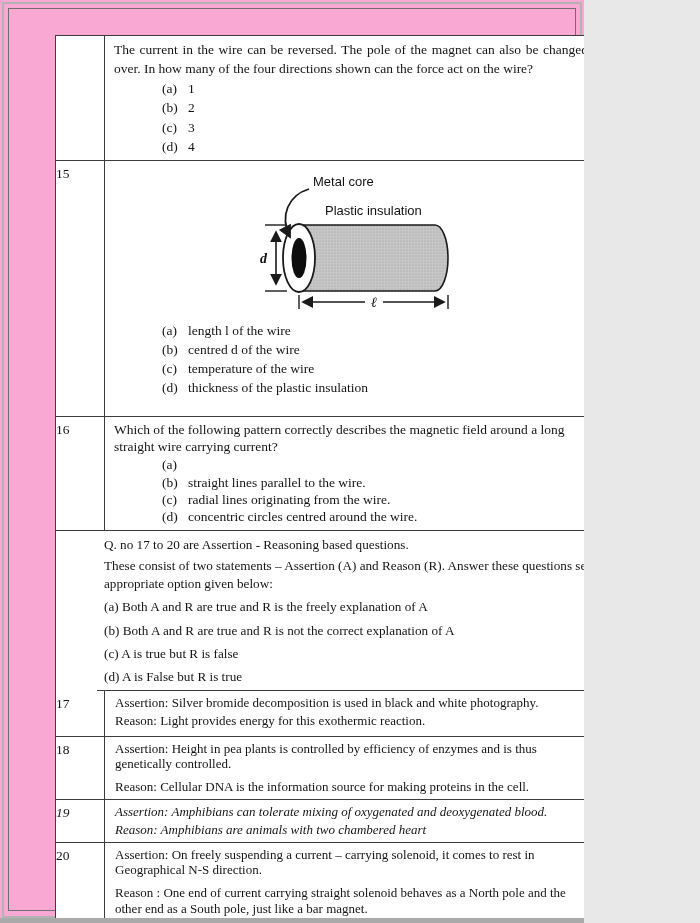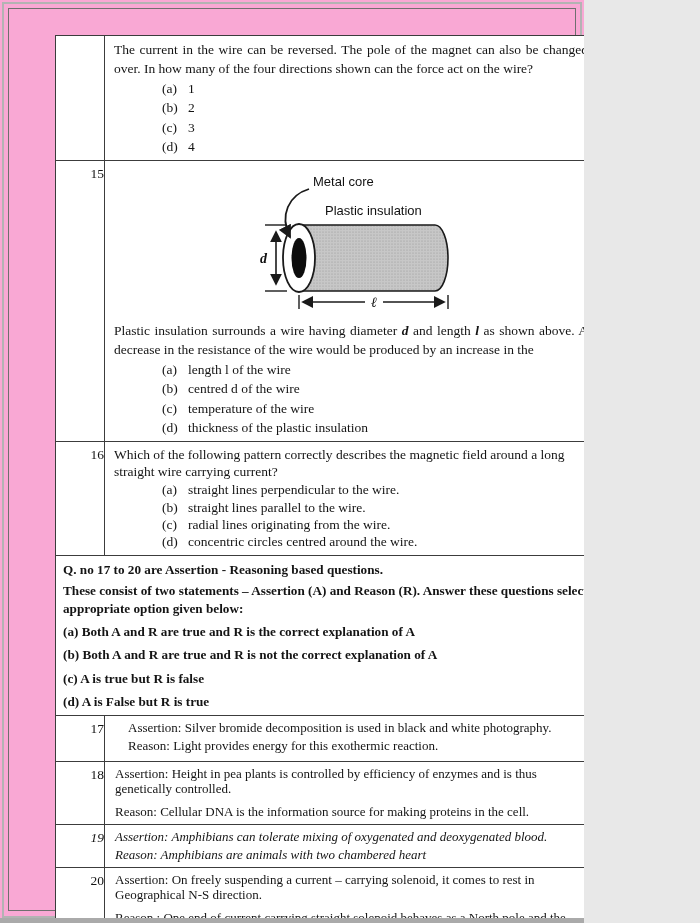--- a/index.html
+++ b/index.html
@@ -29,21 +29,21 @@
   .qtable {
     position:absolute; left:55px; top:35px; width:603px;
     border:1.5px solid #3c3c3c;
     background:#fff;
   }
   .row { display:flex; border-bottom:1.5px solid #3c3c3c; }
   .row:last-child { border-bottom:none; }
   .cell-num {
     width:49px; flex:0 0 49px;
     border-right:1.5px solid #3c3c3c;
-    text-align:right; padding-top:5px;
+    text-align:left; padding-top:5px;
     font-size:13.5px;
   }
   .cell-marks {
     flex:1 1 auto;
     text-align:center; padding-top:5px;
     font-size:13.5px;
   }
   .cell-body {
     border-right:1.5px solid #3c3c3c;
     padding:4px 10px 4px 9px;
@@ -58,21 +58,21 @@
   .tight .qtext { line-height:1.27; }
   .tight .opts li { line-height:1.29; }
 
   .em-var { font-weight:bold; font-style:italic; }
 
   .diagram-wrap { text-align:center; margin:6px 0 4px 0; }
 
   .section {
     padding:5px 9px 4px 7px;
     border-bottom:1.5px solid #3c3c3c;
-    font-weight:bold; font-size:13.2px; line-height:1.32;
+    font-weight:normal; font-size:13.2px; line-height:1.32;margin-left:41px;
   }
   .section p { margin-bottom:4px; }
   .section .sec-opt { margin-top:6px; margin-bottom:0; }
 
   .ar .cell-body { padding:4px 10px 4px 10px; }
   .ar p { font-size:13px; line-height:1.2; text-align:left; }
   .ar .reason { margin-top:3px; }
   .ar .reason.wide-gap { margin-top:7px; }
 
   .dia-label { font-family:"Liberation Sans", sans-serif; font-size:13px; fill:#111; }
@@ -143,21 +143,20 @@
             <line x1="59" y1="61" x2="59" y2="113" stroke="#1a1a1a" stroke-width="1.6" marker-start="url(#ah)" marker-end="url(#ah)"></line>
             <text x="50" y="92" text-anchor="end" class="dim-label">d</text>
 
             <line x1="82" y1="124" x2="82" y2="138" stroke="#1a1a1a" stroke-width="1.4"></line>
             <line x1="231" y1="124" x2="231" y2="138" stroke="#1a1a1a" stroke-width="1.4"></line>
             <line x1="86" y1="131" x2="227" y2="131" stroke="#1a1a1a" stroke-width="1.6" marker-start="url(#ah)" marker-end="url(#ah)"></line>
             <rect x="148" y="122" width="18" height="17" fill="#ffffff"></rect>
             <text x="157" y="136" text-anchor="middle" class="dim-label">ℓ</text>
           </svg>
         </div>
-        <div class="qtext"><span>Plastic insulation surrounds a wire having diameter </span><span class="em-var">d</span><span> and length </span><span class="em-var">l</span><span> as shown above. A decrease in the resistance of the wire would be produced by an increase in the</span></div>
         <ul class="opts">
           <li>
               <span class="olabel">(a)</span>
               <span>length l of the wire</span>
             </li>
           <li>
               <span class="olabel">(b)</span>
               <span>centred d of the wire</span>
             </li>
           <li>
@@ -173,21 +172,20 @@
       <div class="cell-marks">1</div>
     </div>
 
     <div class="row top tight" style="min-height:97px;">
       <div class="cell-num">16</div>
       <div class="cell-body">
         <div class="qtext" style="text-align:left;">Which of the following pattern correctly describes the magnetic field around a long straight wire carrying current?</div>
         <ul class="opts">
           <li>
               <span class="olabel">(a)</span>
-              <span>straight lines perpendicular to the wire.</span>
             </li>
           <li>
               <span class="olabel">(b)</span>
               <span>straight lines parallel to the wire.</span>
             </li>
           <li>
               <span class="olabel">(c)</span>
               <span>radial lines originating from the wire.</span>
             </li>
           <li>
@@ -195,27 +193,27 @@
               <span>concentric circles centred around the wire.</span>
             </li>
         </ul>
       </div>
       <div class="cell-marks">1</div>
     </div>
 
     <div class="section" style="min-height:139px;">
       <p>Q. no 17 to 20 are Assertion - Reasoning based questions.</p>
       <p>These consist of two statements – Assertion (A) and Reason (R). Answer these questions selecting the appropriate option given below:</p>
-      <p class="sec-opt">(a) Both A and R are true and R is the correct explanation of A</p>
+      <p class="sec-opt">(a) Both A and R are true and R is the freely explanation of A</p>
       <p class="sec-opt">(b) Both A and R are true and R is not the correct explanation of A</p>
       <p class="sec-opt">(c)  A is true but R is false</p>
       <p class="sec-opt">(d) A is False but R is true</p>
     </div>
 
-    <div class="row bot ar" style="min-height:46px;gap:13px;">
+    <div class="row bot ar" style="min-height:46px;">
       <div class="cell-num">17</div>
       <div class="cell-body">
         <p>Assertion: Silver bromide decomposition is used in black and white photography.</p>
         <p class="reason">Reason: Light provides energy for this exothermic reaction.</p>
       </div>
       <div class="cell-marks">1</div>
     </div>
 
     <div class="row bot ar" style="min-height:62px;">
       <div class="cell-num">18</div>

